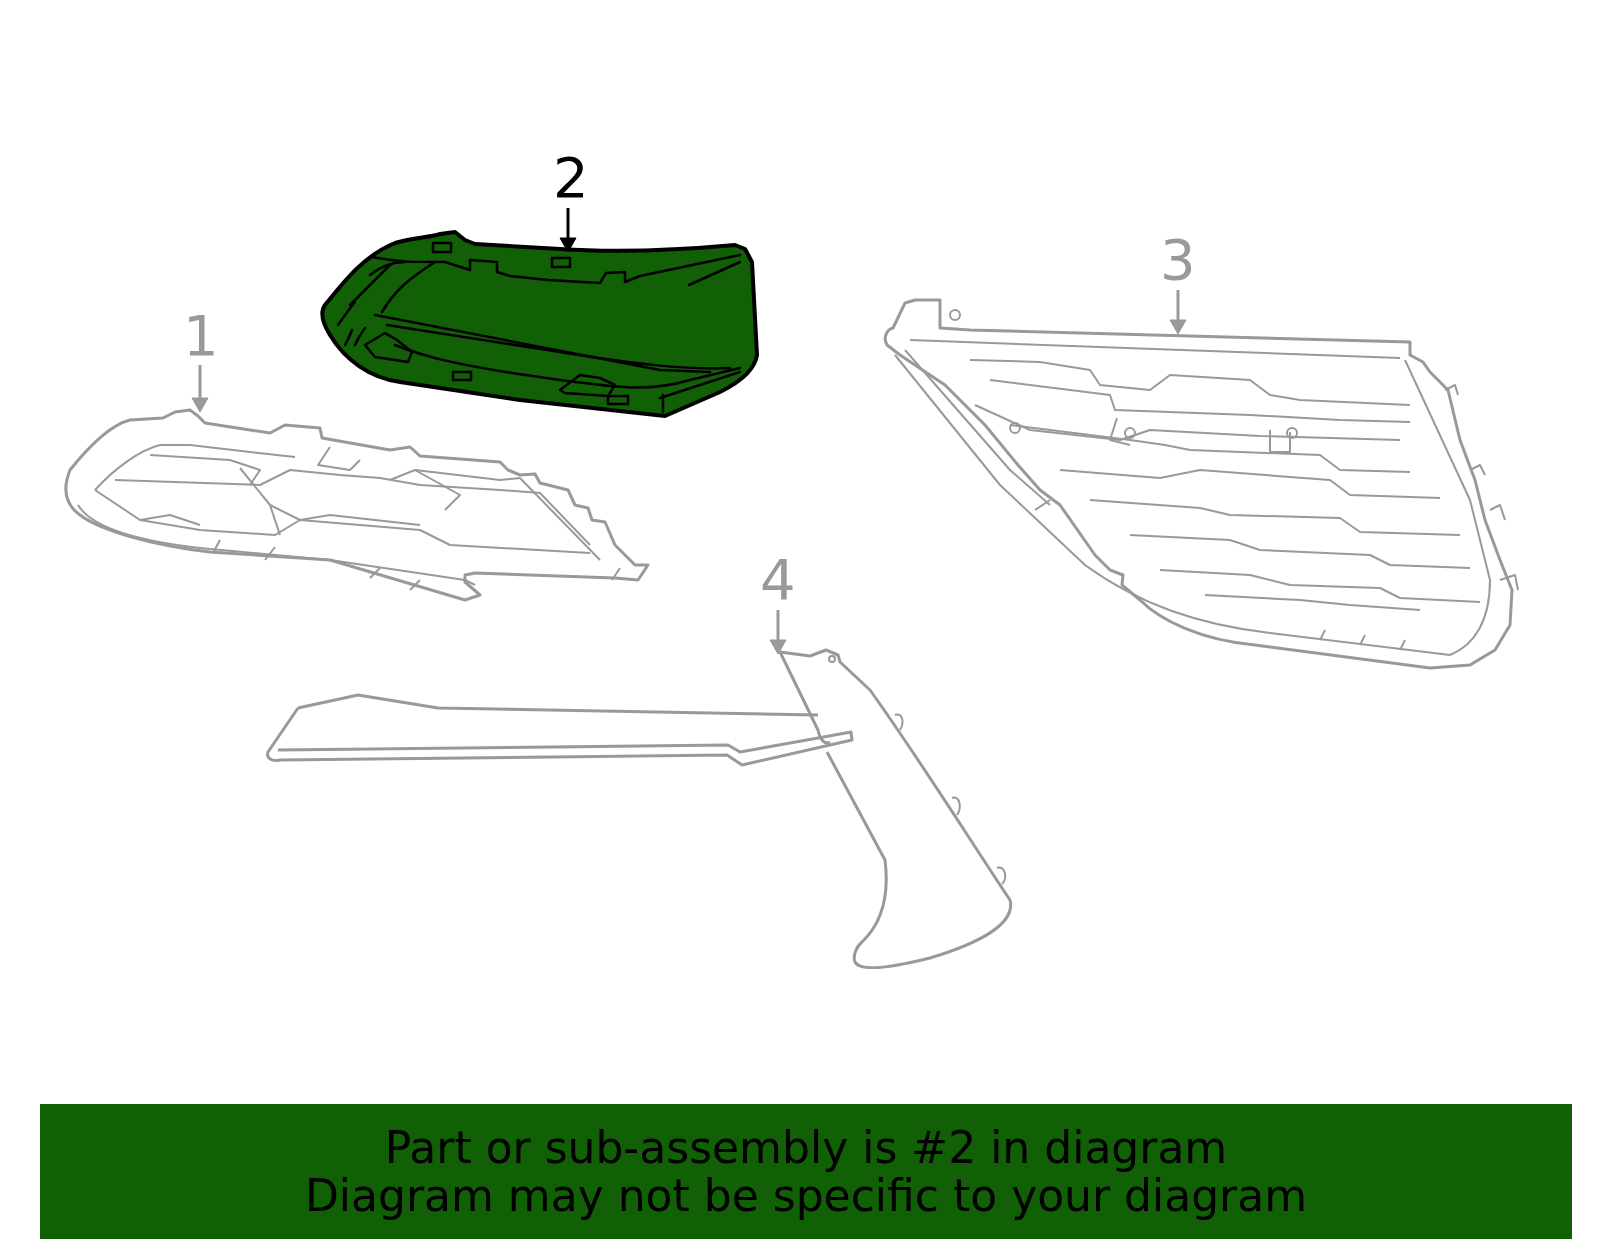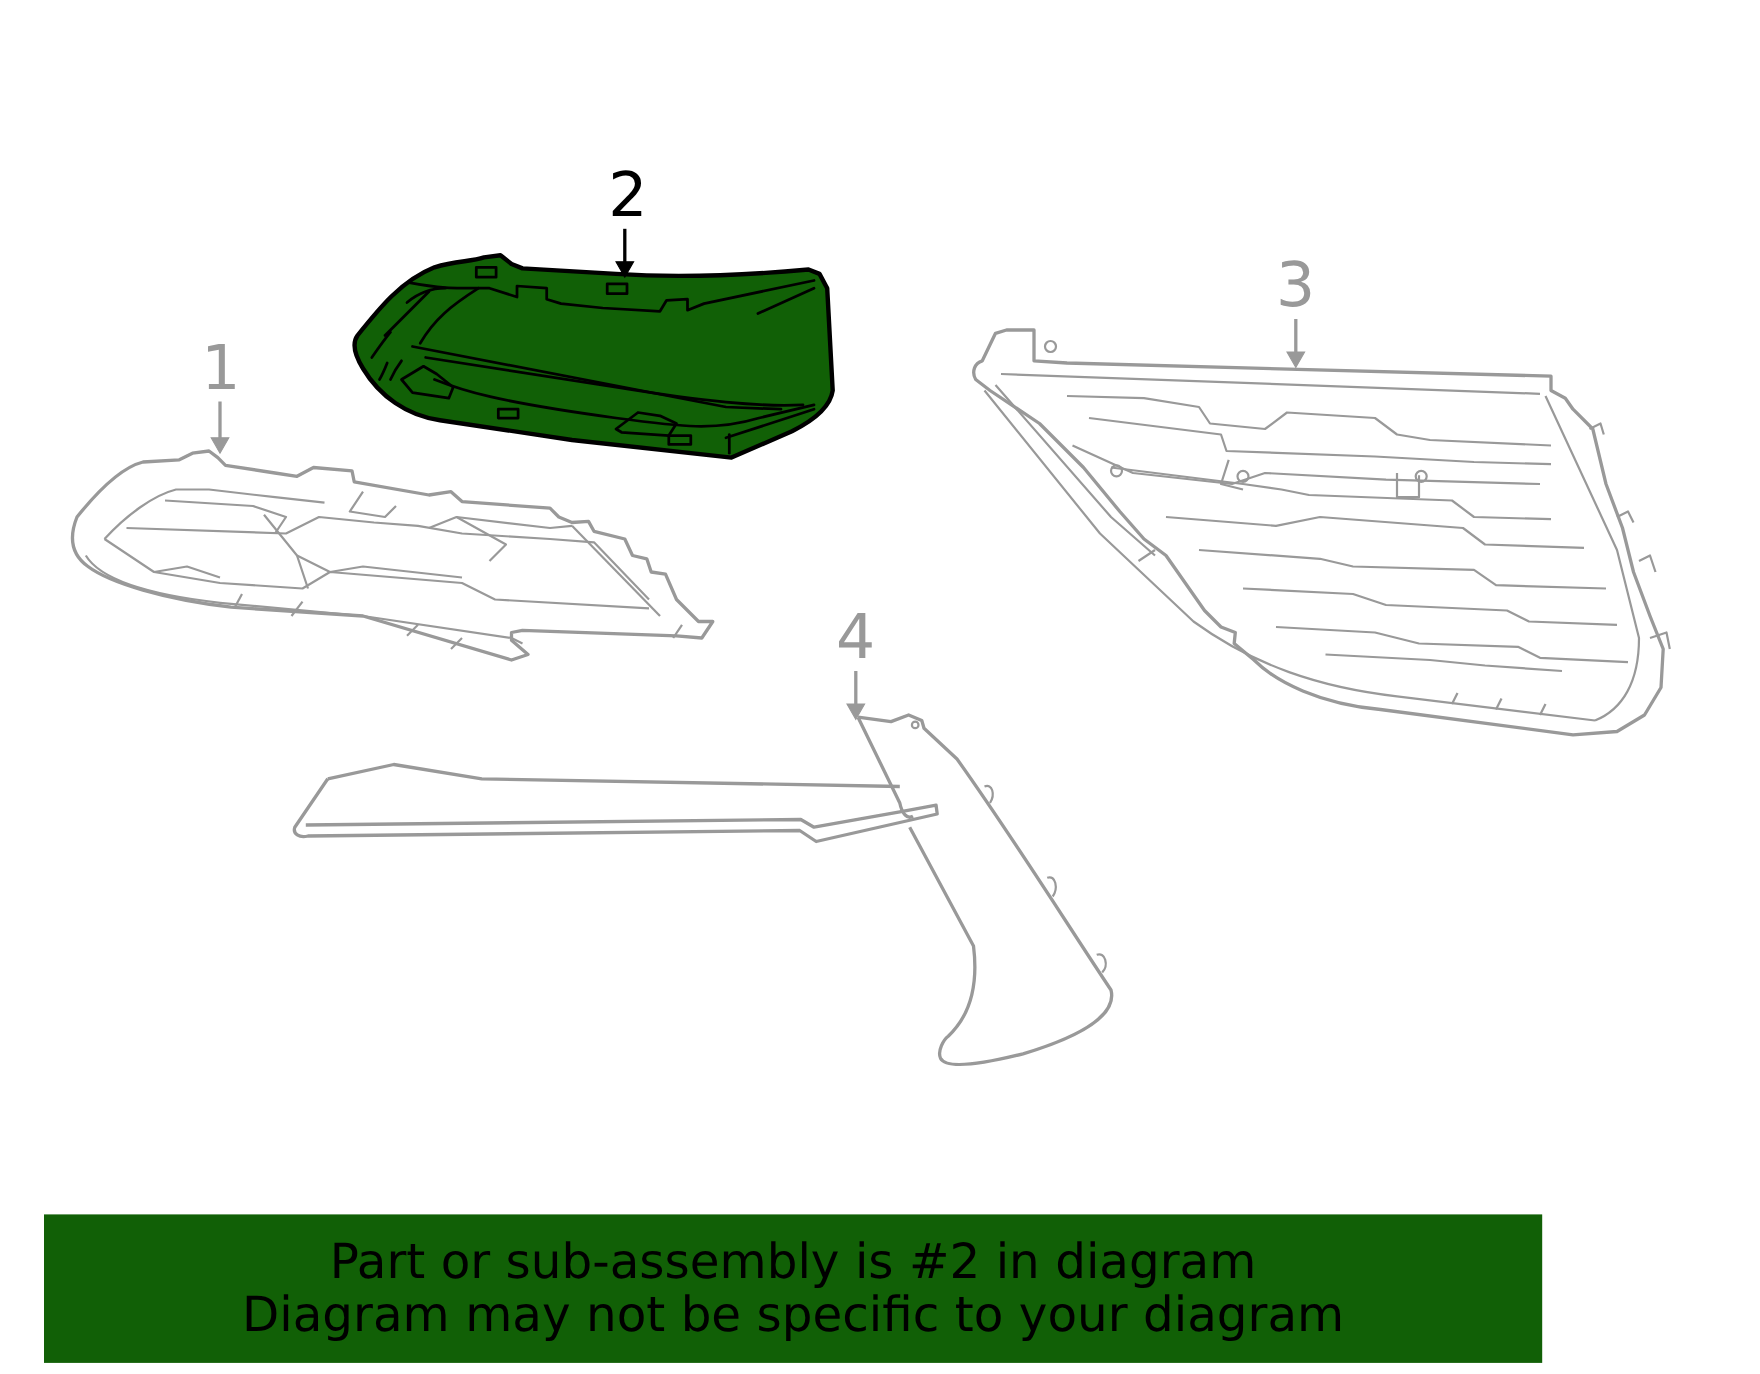--- a/index.html
+++ b/index.html
@@ -1,21 +1,21 @@
 <!DOCTYPE html>
 <html><head>
 <meta charset="utf-8">
 <style>
   html, body { margin: 0; padding: 0; background: #ffffff; }
   body { width: 1600px; height: 1249px; position: relative; overflow: hidden; font-family: "DejaVu Sans", sans-serif; }
   #diagram { position: absolute; left: 0; top: 0; width: 1600px; height: 1100px; }
   .callout { position: absolute; font-family: "DejaVu Sans", sans-serif; font-size: 56px; line-height: 1; }
   .callout.muted { color: #999999; }
   .callout.active { color: #000000; }
-  #banner { position: absolute; left: 40px; top: 1104px; width: 1362px; height: 135px; background: #116006; display: flex; flex-direction: column; align-items: center; justify-content: center; }
+  #banner { position: absolute; left: 40px; top: 1104px; width: 1532px; height: 135px; background: #116006; display: flex; flex-direction: column; align-items: center; justify-content: center; }
   #banner .line { font-family: "DejaVu Sans", sans-serif; font-size: 44px; line-height: 48px; color: #000000; white-space: nowrap; }
 </style>
 </head>
 <body>
 
 <svg id="diagram" viewBox="0 0 1600 1100" xmlns="http://www.w3.org/2000/svg">
 
   <g stroke="#000" fill="#116006" stroke-linejoin="round" stroke-linecap="round">
     <path stroke-width="4" d="M325,305 C345,280 365,255 395,243 C415,237 428,238 440,234 L455,232 L465,240 L475,244 L560,249 C620,253 680,250 735,245 L745,249 L752,262 L757,355 C755,370 740,382 720,392 L665,416 L520,400 L400,382 C370,378 345,360 330,335 C322,322 320,312 325,305 Z"></path>
     <g fill="none" stroke-width="2.5">

